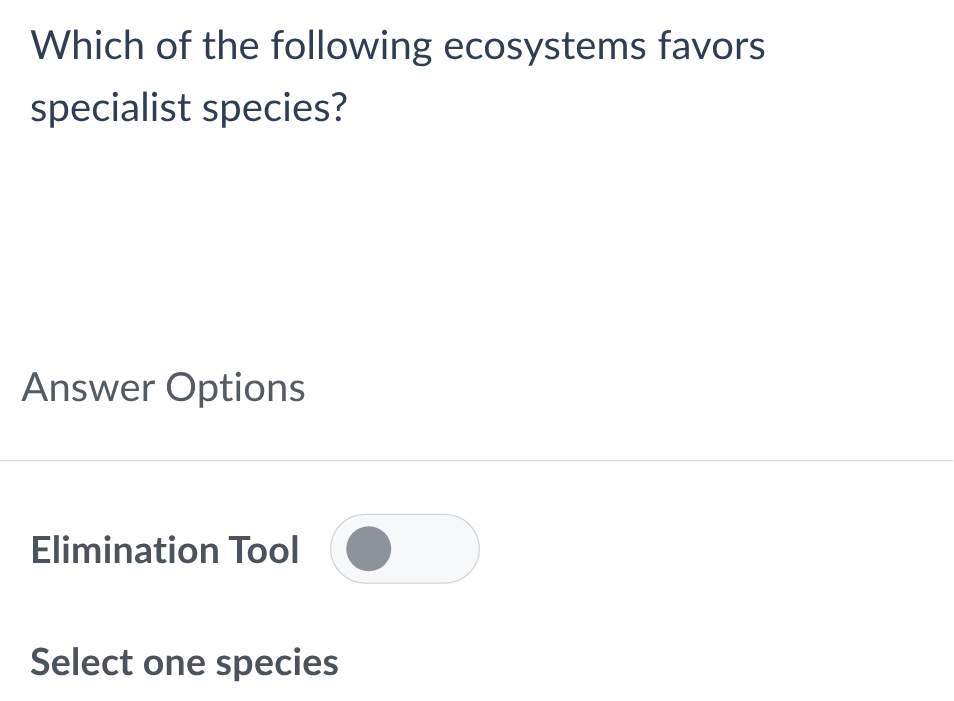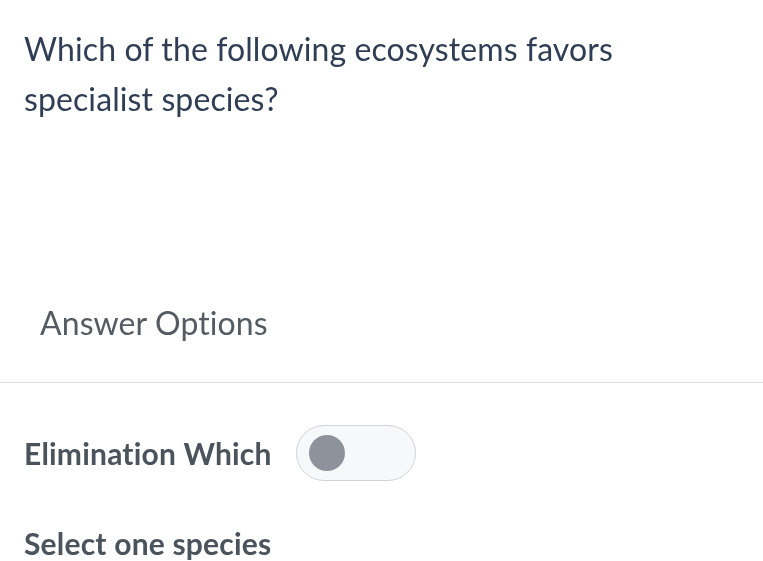--- a/index.html
+++ b/index.html
@@ -13,28 +13,28 @@
       width: 763px;
       height: 561px;
       overflow: hidden;
       position: relative;
     }
     .question-text {
       color: #2f3e55;
       font-size: 32px;
       font-weight: 400;
       line-height: 1.55;
-      padding: 24px 24px 0 24px;
+      padding: 10px 24px 0 24px;
       letter-spacing: 0.1px;
     }
     .answer-options-heading {
       color: #545b63;
       font-size: 32px;
       font-weight: 400;
-      padding: 0 40px;
+      padding: 0 17px;
       margin-top: 180px;
       letter-spacing: 0.1px;
     }
     .divider {
       border: none;
       border-top: 1.5px solid #dcdde0;
       margin-top: 40px;
       width: 100%;
     }
     .elimination-row {
@@ -80,19 +80,19 @@
 </head>
 <body>
 
 <div class="question-text">Which of the following ecosystems favors specialist species?</div>
 
 <div class="answer-options-heading">Answer Options</div>
 
 <hr class="divider">
 
 <div class="elimination-row">
-  <span class="elimination-label">Elimination Which</span>
+  <span class="elimination-label">Elimination Tool</span>
   <span class="toggle" role="switch" aria-checked="off">
     <span class="toggle-knob"></span>
   </span>
 </div>
 
 <div class="select-one">Select one species</div>
 
 </body></html>

